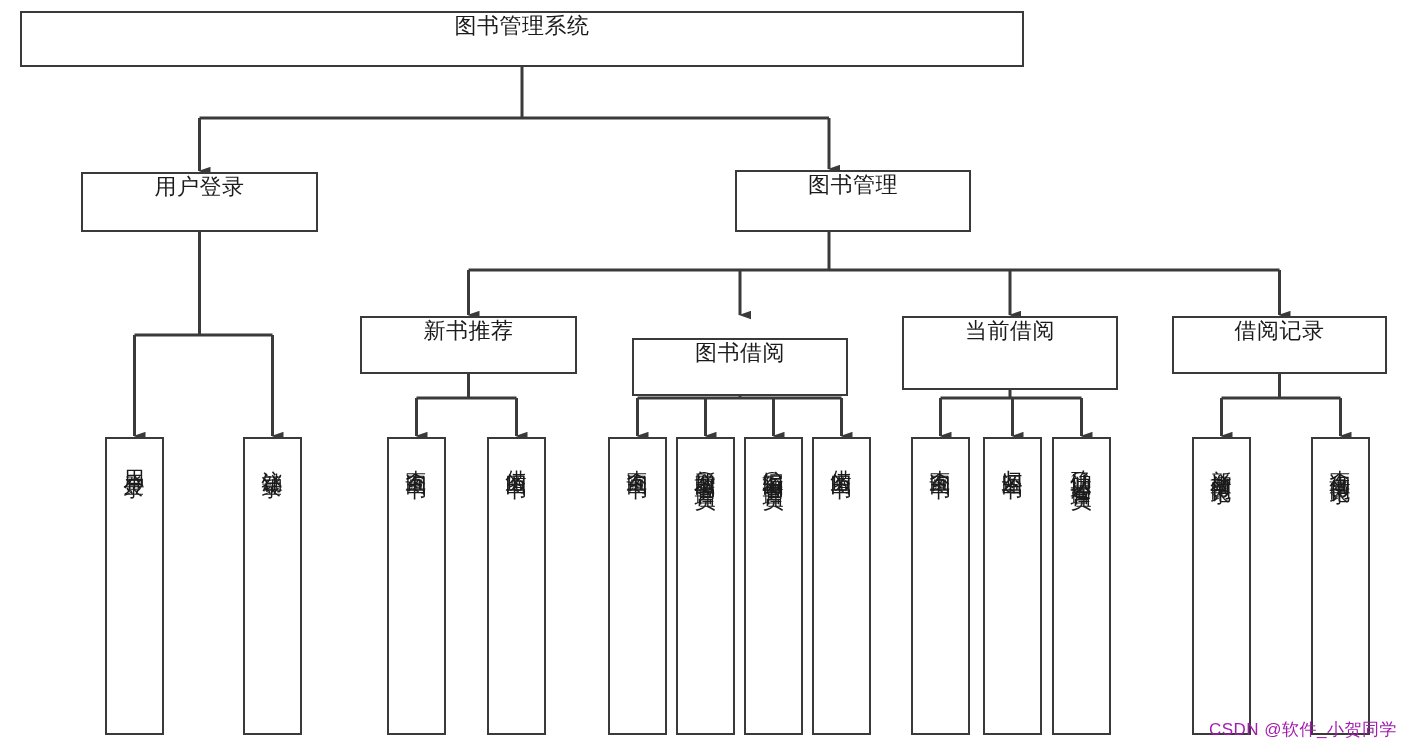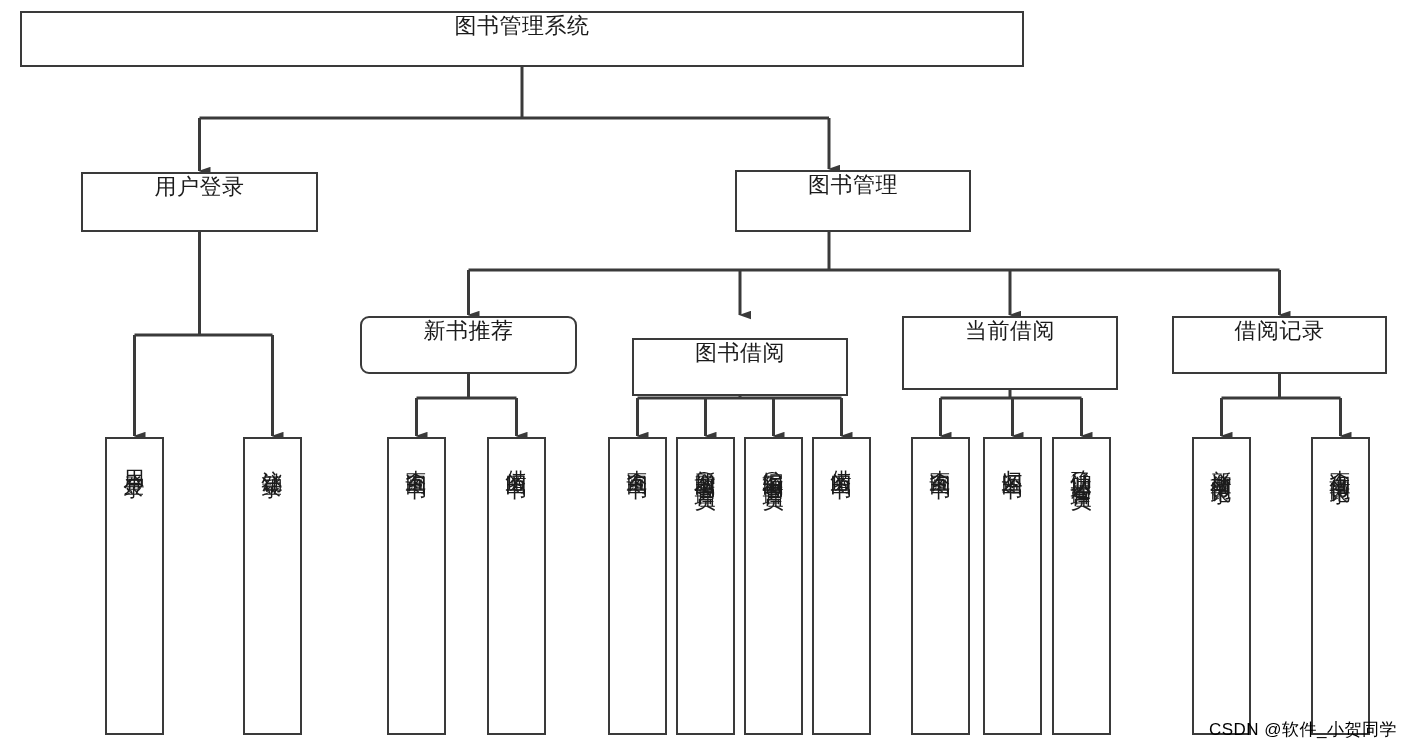--- a/index.html
+++ b/index.html
@@ -52,21 +52,21 @@
     font-size: 21px;
     letter-spacing: 3px;
     line-height: 1;
     white-space: nowrap;
   }
   .watermark {
     position: absolute;
     right: 8px;
     bottom: 6px;
     font-size: 17px;
-    color: #000000;
+    color: #a21caf;
     letter-spacing: 0.5px;
     white-space: nowrap;
     pointer-events: none;
   }
 </style>
 </head>
 <body>
 
 <div id="diagram-root">
 
@@ -117,21 +117,21 @@
   <div id="nodes-layer">
       <div class="node-box" style="left: 20px; top: 11px; width: 1004px; height: 56px;">
         <div class="node-label">图书管理系统</div>
       </div>
       <div class="node-box" style="left: 81px; top: 172px; width: 237px; height: 60px;">
         <div class="node-label">用户登录</div>
       </div>
       <div class="node-box" style="left: 711px; top: 170px; width: 236px; height: 62px; margin-left: 24px;">
         <div class="node-label">图书管理</div>
       </div>
-      <div class="node-box" style="left: 360px; top: 316px; width: 217px; height: 58px; border-radius: 9px;">
+      <div class="node-box" style="left: 360px; top: 316px; width: 217px; height: 58px;">
         <div class="node-label">新书推荐</div>
       </div>
       <div class="node-box" style="left: 632px; top: 316px; width: 216px; height: 58px; margin-top: 22px;">
         <div class="node-label">图书借阅</div>
       </div>
       <div class="node-box" style="left: 902px; top: 316px; width: 216px; height: 74px;">
         <div class="node-label">当前借阅</div>
       </div>
       <div class="node-box" style="left: 1172px; top: 316px; width: 215px; height: 58px;">
         <div class="node-label">借阅记录</div>

